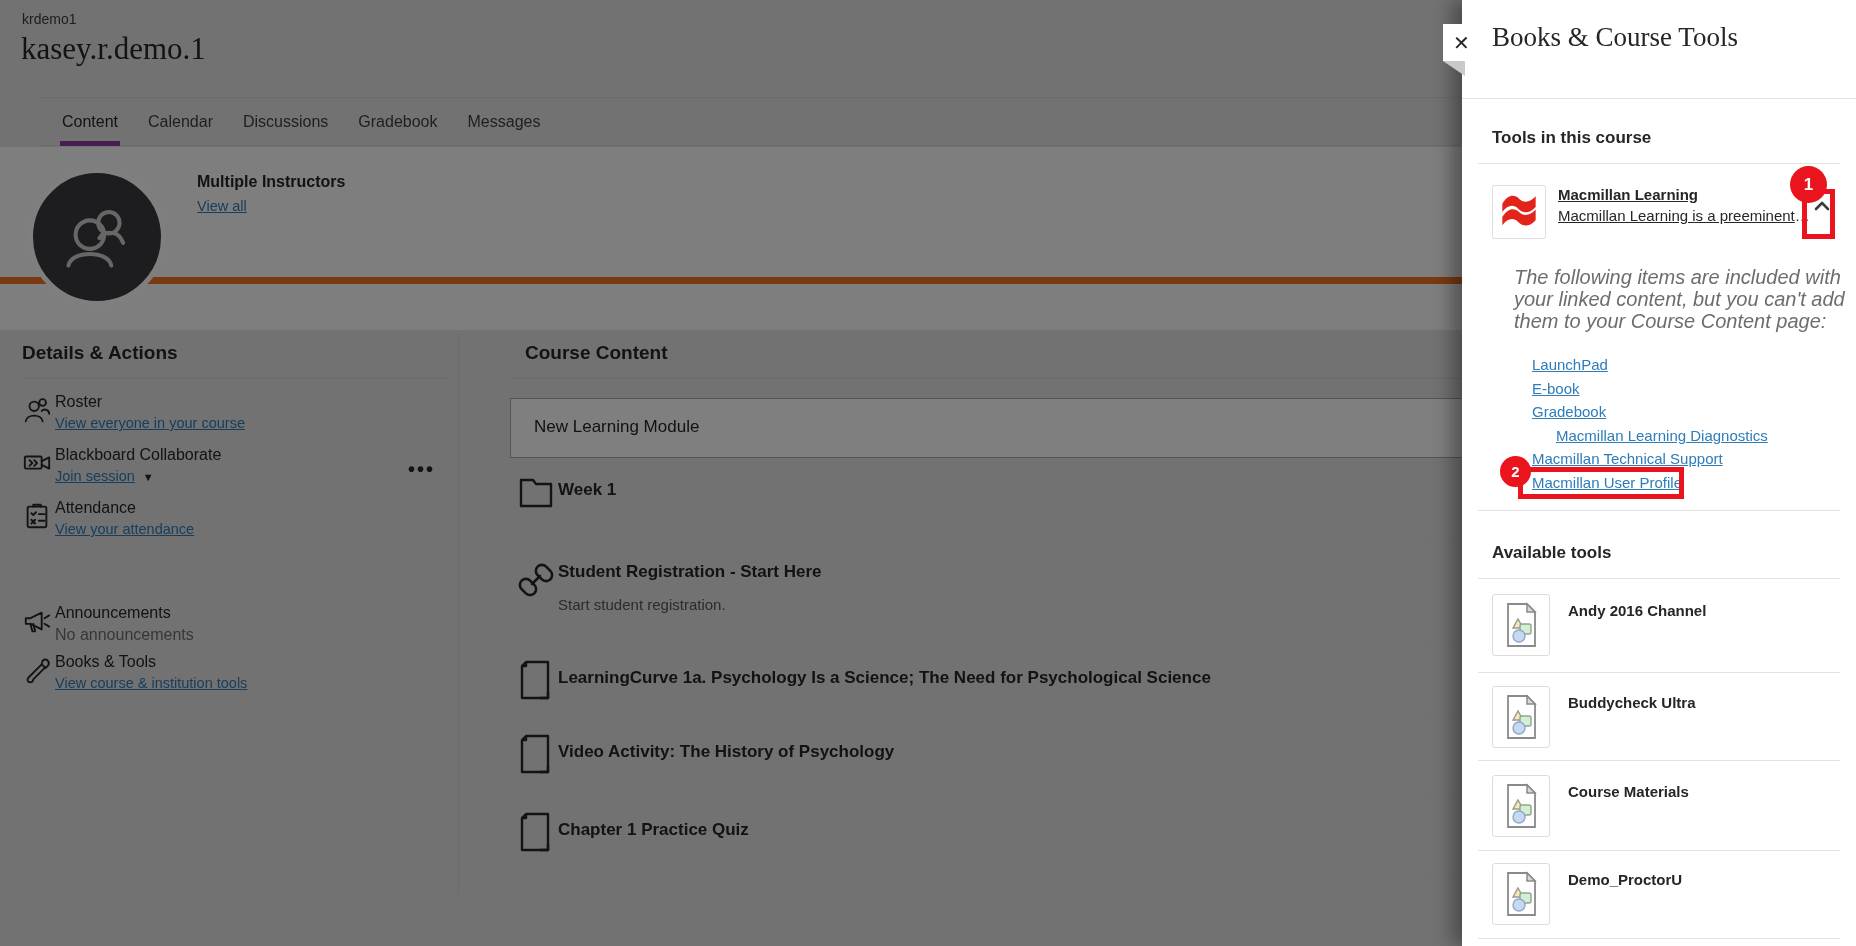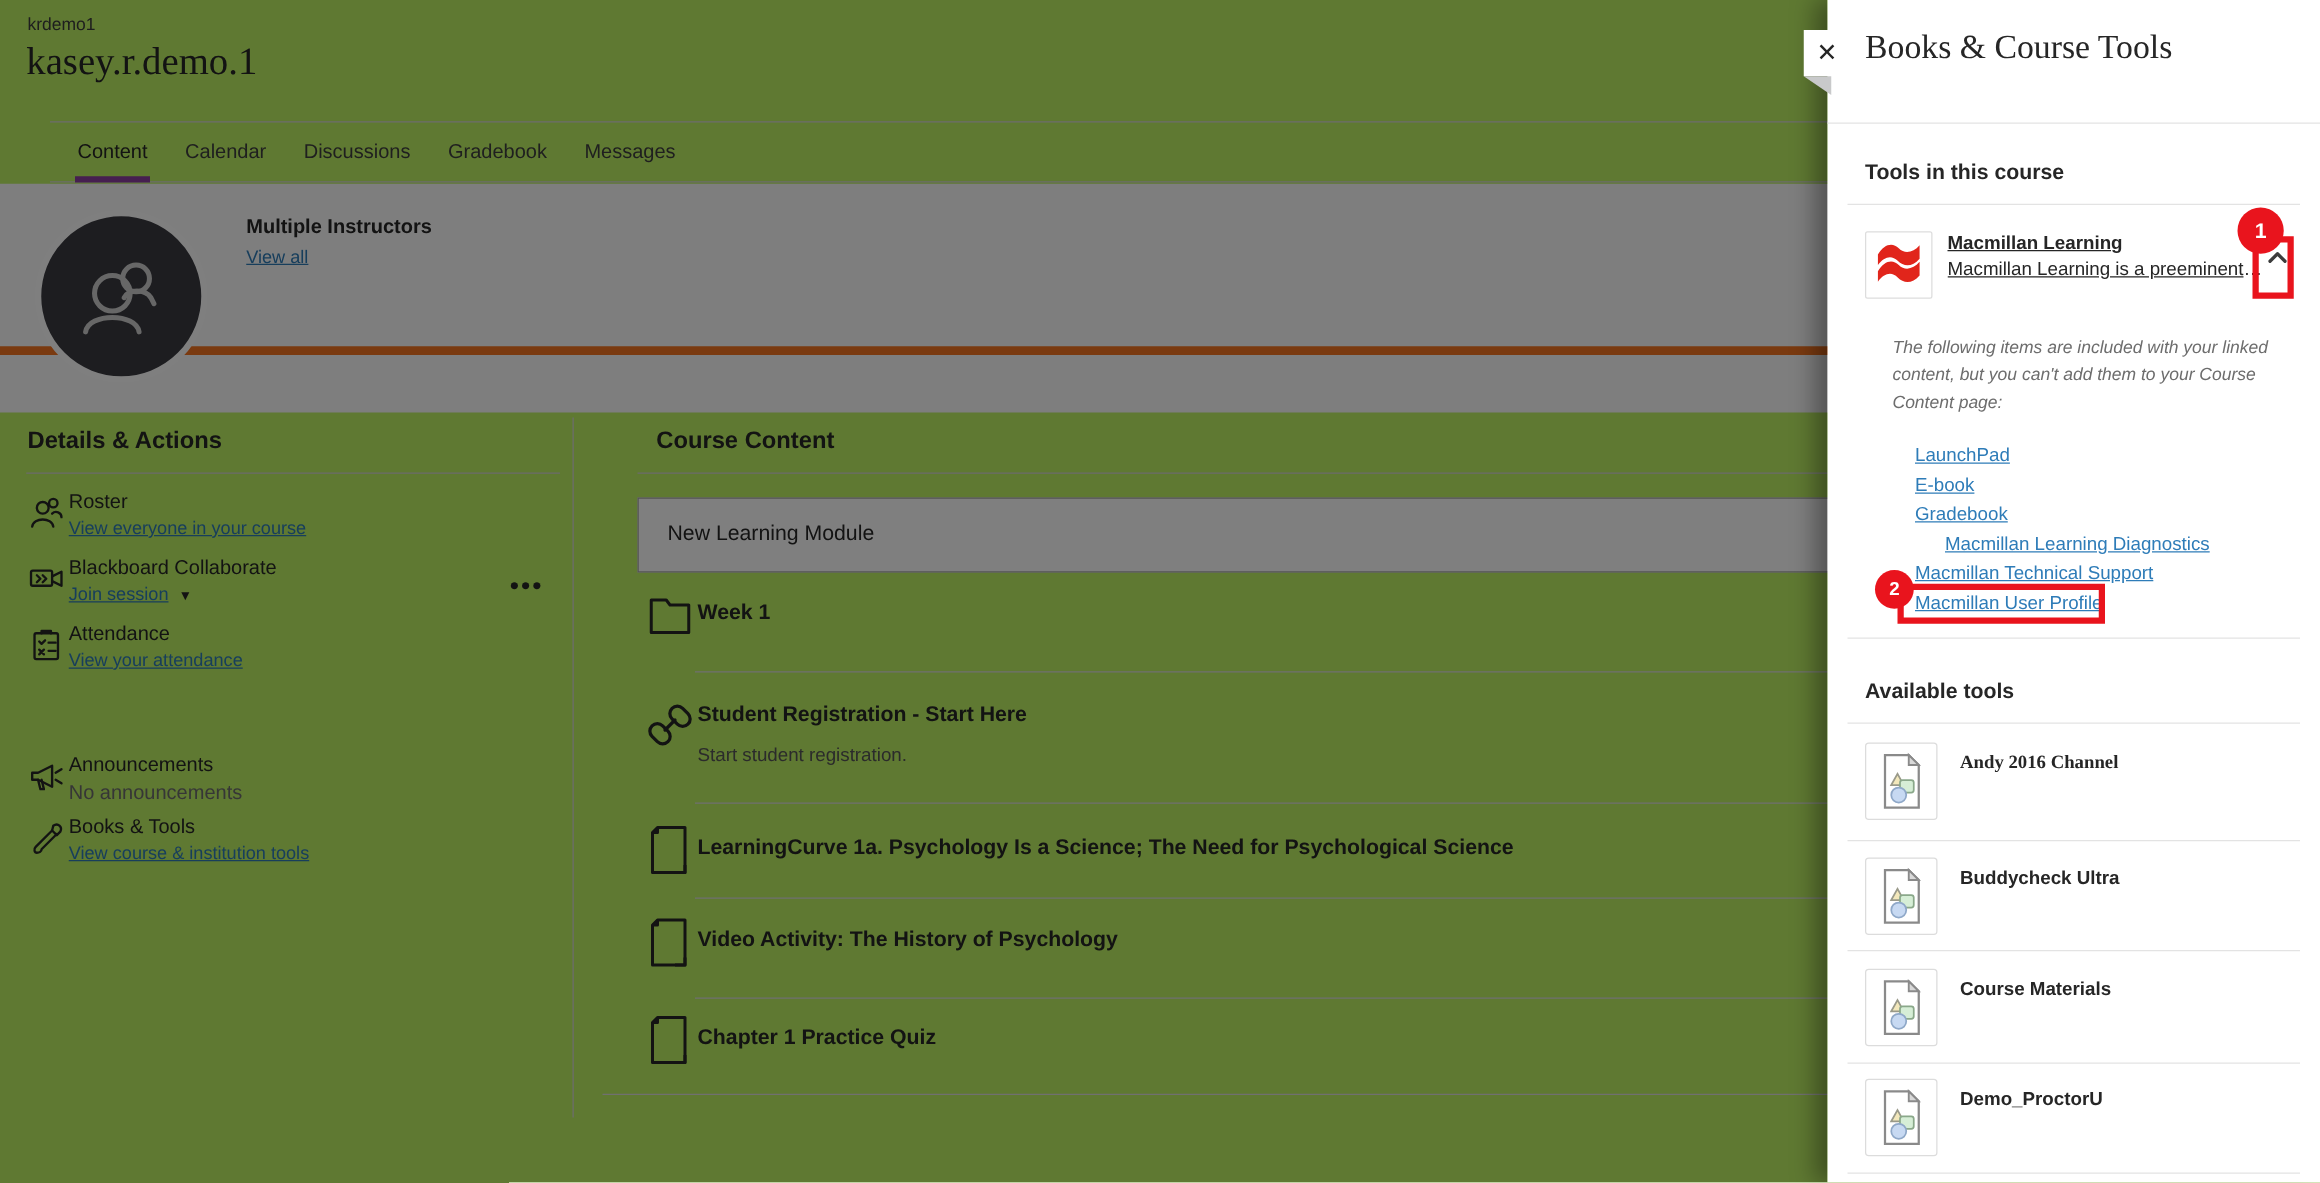--- a/index.html
+++ b/index.html
@@ -1,18 +1,18 @@
 <!DOCTYPE html>
 <html><head>
 <meta charset="utf-8">
 <style>
   * { margin:0; padding:0; box-sizing:border-box; }
   html,body { width:1856px; height:946px; overflow:hidden; background:#fff;
     font-family:"Liberation Sans","DejaVu Sans",sans-serif; color:#262626; }
-  #stage { position:relative; width:1856px; height:946px; background:#bef264; overflow:hidden; }
+  #stage { position:relative; width:1856px; height:946px; background:#e5e5e5; overflow:hidden; }
 
   
   .abs { position:absolute; }
   #breadcrumb { left:22px; top:11px; font-size:14px; color:#3c3c3c; }
   #course-title { left:21px; top:31px; font-size:31px; font-family:"Liberation Serif","DejaVu Serif",serif; color:#262626; }
   #tabbar { left:0; top:97px; width:1856px; height:49px; border-top:1px solid #d9d9d9; border-bottom:1px solid #d9d9d9;margin-left:40px; }
   #tabbar .tabs { position:absolute; left:22px; top:0; height:48px; display:flex; gap:30px; align-items:center; }
   .tab { font-size:16px; color:#3f3f3f; position:relative; cursor:pointer; }
   .tab.active { color:#262626; }
   .tab.active::after { content:""; position:absolute; left:-2px; right:-2px; bottom:-15px; height:5px; background:#8c3ea0; }
@@ -64,21 +64,21 @@
   #sec1-heading { left:30px; top:128px; font-size:17px; font-weight:600; }
   #sec2-heading { left:30px; top:543px; font-size:17px; font-weight:600; }
 
   #mac-logo-box { left:30px; top:185px; width:54px; height:54px; border:1px solid #ddd; border-radius:2px;
     display:flex; align-items:center; justify-content:center; background:#fff; }
   #mac-title { left:96px; top:186px; font-size:15px; font-weight:700; color:#262626; text-decoration:underline; cursor:pointer; }
   #mac-sub { left:96px; top:207px; font-size:15px; color:#262626; text-decoration:underline; white-space:nowrap;
     overflow:hidden; text-overflow:ellipsis; max-width:252px; cursor:pointer; }
   #mac-chevron { left:350px; top:196px; width:20px; height:20px; color:#3c3c3c; cursor:pointer; }
 
-  #mac-note { left:52px; top:266px; width:334px; font-size:14px; line-height:22px; font-style:italic; color:#6d6d6d; }
+  #mac-note { left:52px; top:266px; width:334px; font-size:20px; line-height:22px; font-style:italic; color:#6d6d6d; }
   .plink { position:absolute; left:70px; font-size:15px; color:#2e7cb8; text-decoration:underline; cursor:pointer; white-space:nowrap; }
 
   .tool-row { position:absolute; left:30px; width:348px; }
   .tool-icon-box { position:absolute; left:0; top:0; width:58px; height:62px; border:1px solid #dcdcdc; border-radius:3px;
     display:flex; align-items:center; justify-content:center; background:#fff; }
   .tool-title { position:absolute; left:76px; top:8px; font-size:15px; font-weight:700; color:#262626; }
 
   
   #close-btn { left:1443px; top:24px; width:37px; height:37px; background:#fff; z-index:11;
     display:flex; align-items:center; justify-content:center; font-size:20px; color:#262626; cursor:pointer; }
@@ -270,21 +270,21 @@
     <a class="plink" style="top:380px;">E-book</a>
     <a class="plink" style="top:403px;">Gradebook</a>
     <a class="plink" style="top:427px;margin-left:24px;">Macmillan Learning Diagnostics</a>
     <a class="plink" style="top:450px;">Macmillan Technical Support</a>
     <a class="plink" style="top:474px;">Macmillan User Profile</a>
 
     <div class="pabs pdivider inset" style="top:510px;"></div>
     <div class="pabs" id="sec2-heading">Available tools</div>
     <div class="pabs pdivider inset" style="top:578px;"></div>
 
-    <div class="tool-row" style="top:594px; height:78px;font-family:Liberation Serif, serif;">
+    <div class="tool-row" style="top:594px; height:78px;">
       <div class="tool-icon-box">
         <svg width="40" height="48" viewBox="0 0 40 48">
           <path d="M7 3 h19 l8 8 v34 h-27 z" fill="#fff" stroke="#8a8a8a" stroke-width="1.8"></path>
           <path d="M26 3 l8 8 h-8 z" fill="#d9d9d9" stroke="#8a8a8a" stroke-width="1.5"></path>
           <path d="M12 27 l5-9 5 9 z" fill="#f3e8bb" stroke="#9a9a8a" stroke-width="1.4"></path>
           <rect x="19" y="23" width="11" height="10" rx="2" fill="#d6eed6" stroke="#8aa88a" stroke-width="1.4"></rect>
           <circle cx="18" cy="35" r="6" fill="#c7d9f2" stroke="#8fa8c8" stroke-width="1.4"></circle>
         </svg>
       </div>
       <div class="tool-title">Andy 2016 Channel</div>

